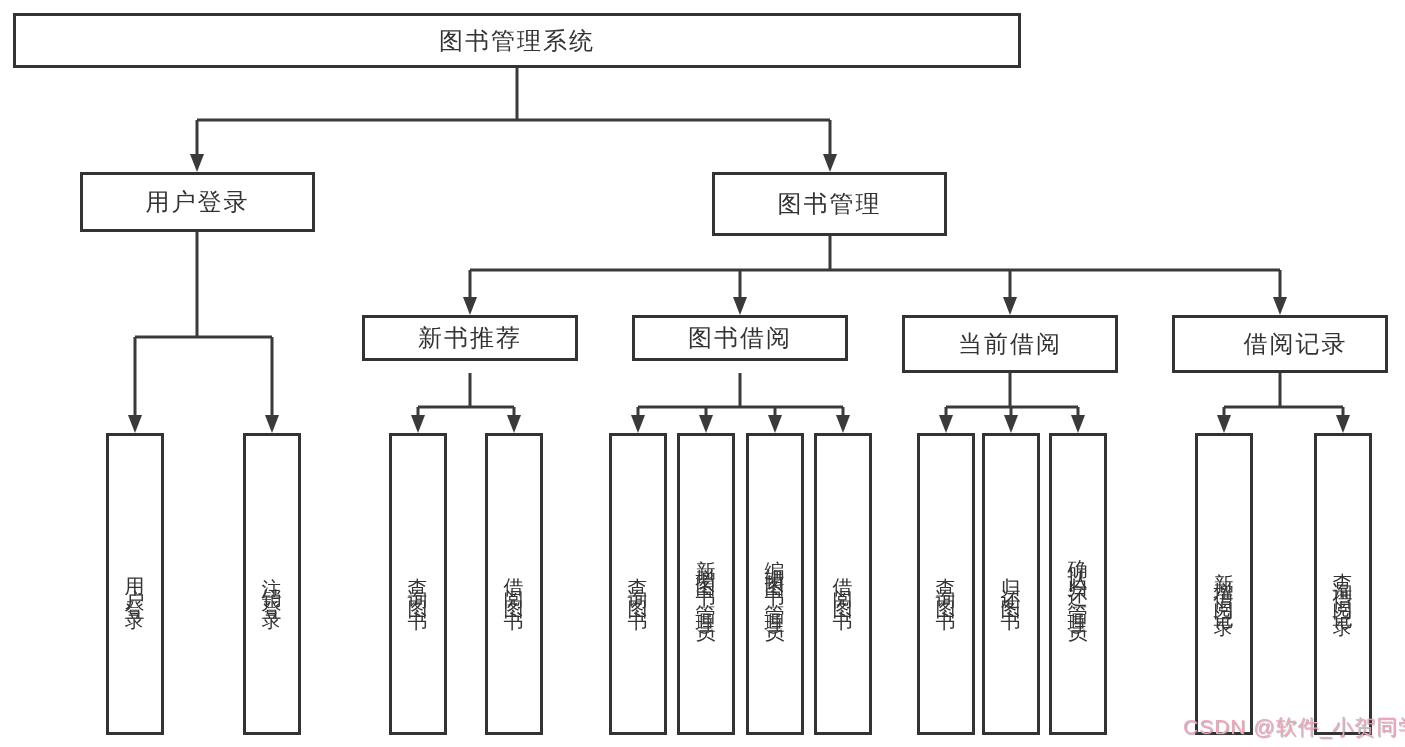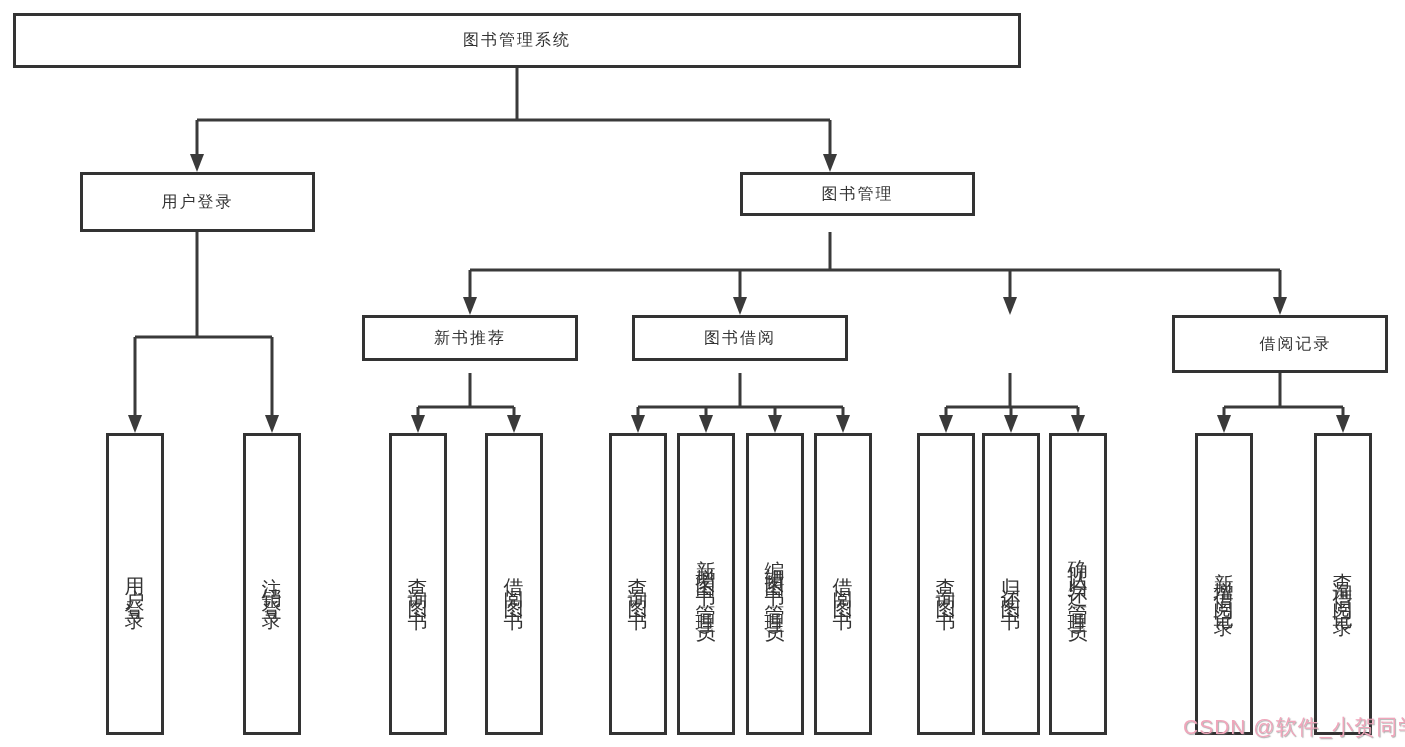--- a/index.html
+++ b/index.html
@@ -8,21 +8,21 @@
     width:1405px;height:747px;
     background:#ffffff;
     font-family:"Liberation Sans", sans-serif;
     overflow:hidden;
   }
   .hnode{
     position:absolute;
     background:#ffffff;
     border:3px solid #333333;
     display:grid;place-items:center;
-    font-size:16px;color:#333333;
+    font-size:24px;color:#333333;
     letter-spacing:2px;
     box-sizing:border-box;
     z-index:2;
   }
   .vnode{
     position:absolute;
     top:433px;width:58px;height:302px;
     background:#ffffff;
     border:3px solid #333333;
     display:grid;place-items:center;
@@ -86,29 +86,32 @@
     </g>
   </svg>
 
   <div class="hnode" style="left:13px;top:13px;width:1008px;height:55px;">
     <span>图书管理系统</span>
   </div>
 
   <div class="hnode" style="left:80px;top:172px;width:235px;height:60px;">
     <span>用户登录</span>
   </div>
-  <div class="hnode" style="left:740px;top:172px;width:235px;height:44px;">
+  <div class="hnode" style="left:712px;top:172px;width:235px;height:64px;">
     <span>图书管理</span>
   </div>
 
   <div class="hnode" style="left:362px;top:315px;width:216px;height:46px;">
     <span>新书推荐</span>
   </div>
   <div class="hnode" style="left:632px;top:315px;width:216px;height:46px;">
     <span>图书借阅</span>
+  </div>
+  <div class="hnode" style="left:902px;top:315px;width:216px;height:58px;">
+    <span>当前借阅</span>
   </div>
   <div class="hnode" style="left:1172px;top:315px;width:216px;height:58px;padding-left:31px;">
     <span>借阅记录</span>
   </div>
 
   <div class="vnode" style="left:106px;">
     <span>用户登录</span>
   </div>
   <div class="vnode" style="left:243px;">
     <span>注销登录</span>

